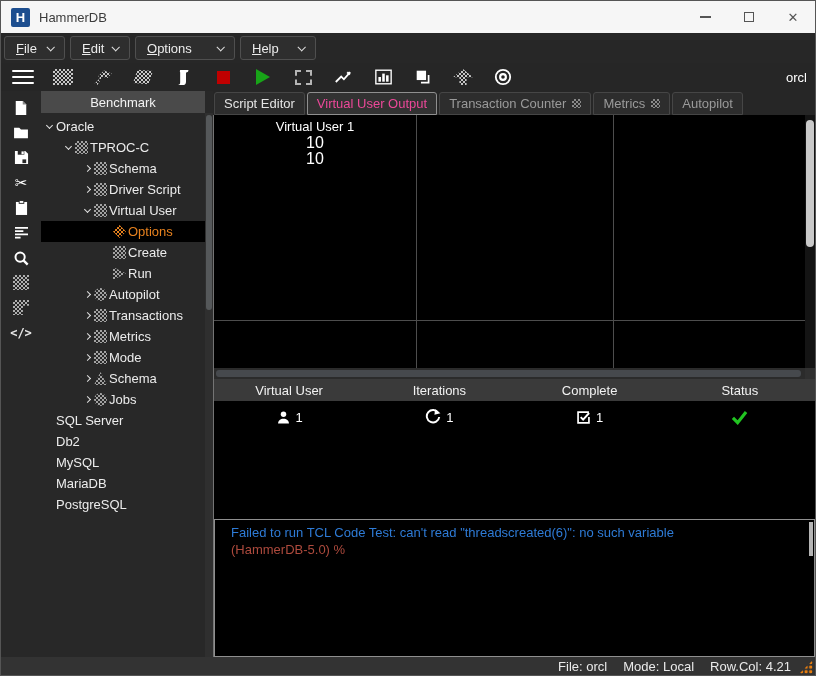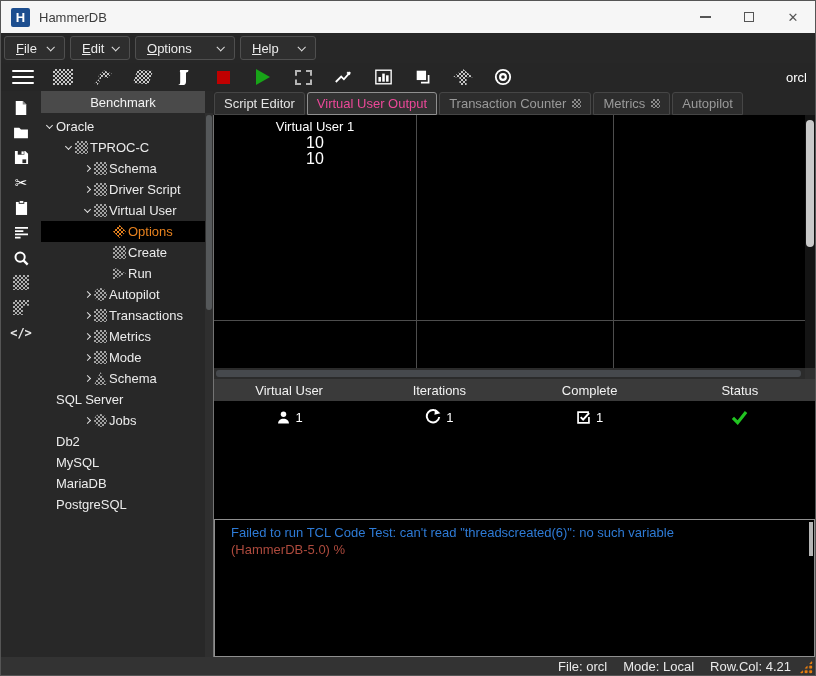--- a/index.html
+++ b/index.html
@@ -358,31 +358,31 @@
           </div>
           <div class="tree-row">
             <span class="indent" style="width: 40px;"></span>
             <span class="chev-slot">
               <i class="chv right"></i>
             </span>
             <span class="tdit dit shape-tri"></span>
             <span class="tlabel">Schema</span>
           </div>
           <div class="tree-row">
-            <span class="indent" style="width: 2px;"></span>
-            <span class="chev-slot"></span>
-            <span class="tlabel">SQL Server</span>
-          </div>
-          <div class="tree-row">
             <span class="indent" style="width: 40px;"></span>
             <span class="chev-slot">
               <i class="chv right"></i>
             </span>
             <span class="tdit dit shape-circle"></span>
             <span class="tlabel">Jobs</span>
+          </div>
+          <div class="tree-row">
+            <span class="indent" style="width: 2px;"></span>
+            <span class="chev-slot"></span>
+            <span class="tlabel">SQL Server</span>
           </div>
           <div class="tree-row">
             <span class="indent" style="width: 2px;"></span>
             <span class="chev-slot"></span>
             <span class="tlabel">Db2</span>
           </div>
           <div class="tree-row">
             <span class="indent" style="width: 2px;"></span>
             <span class="chev-slot"></span>
             <span class="tlabel">MySQL</span>

